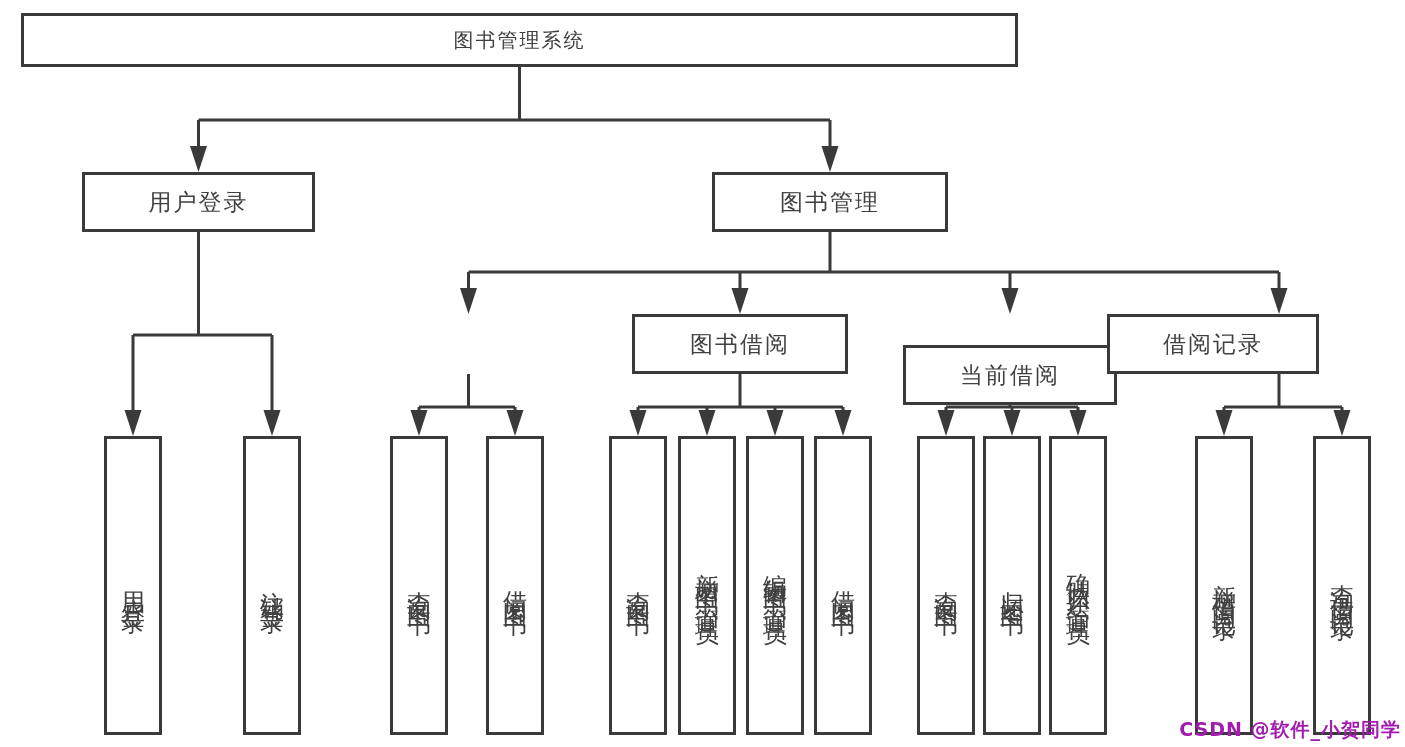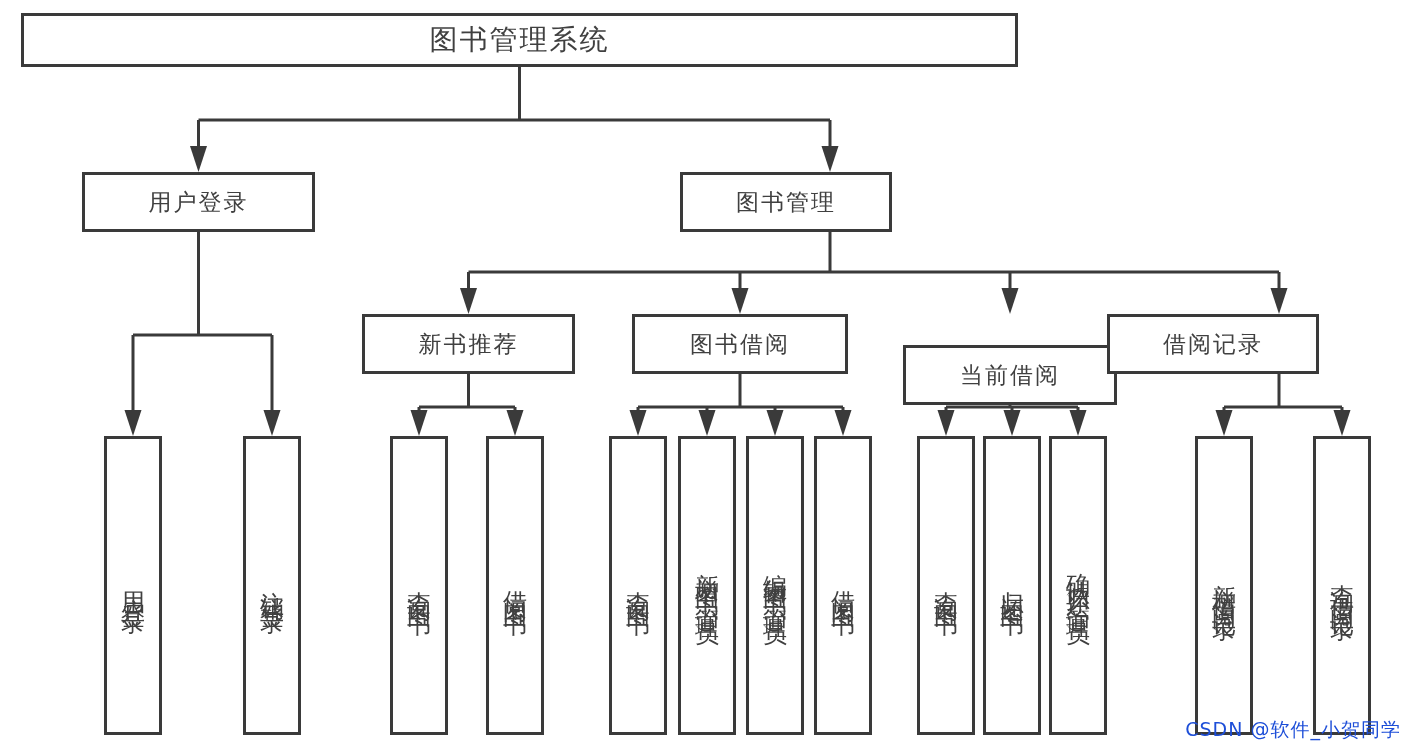--- a/index.html
+++ b/index.html
@@ -20,39 +20,40 @@
   }
   .node {
     position: absolute;
     border: 3px solid #3a3a3a;
     background: #ffffff;
     display: flex; align-items: center; justify-content: center;
     font-size: 23px; color: #404040;
     letter-spacing: 2px;
     white-space: nowrap;
   }
-  .node.root { font-size: 28px; }
+  .node.root { font-size: 20px; }
   .leaf {
     position: absolute;
     top: 436px; width: 58px; height: 299px;
     border: 3px solid #3a3a3a;
     background: #ffffff;
     display: flex; align-items: center; justify-content: center;
     writing-mode: vertical-rl;
     font-size: 24px; color: #404040;
     letter-spacing: 7px;
     line-height: 1;
   }
   .watermark {
     position: absolute;
     right: 4px; bottom: 4px;
     font-size: 19px;
-    color: #1d4ed8;
+    color: #a21caf;
     letter-spacing: 1px;
     white-space: nowrap;
+    font-weight: bold;
   }
 </style>
 </head>
 <body>
 
 <div class="canvas">
 
   <svg class="connector-svg" viewBox="0 0 1405 747" xmlns="http://www.w3.org/2000/svg">
     <g stroke="#3a3a3a" stroke-width="3" fill="none">
 
@@ -92,23 +93,22 @@
       <polygon points="1003.5,410 1020.5,410 1012,436"></polygon>
       <polygon points="1069.5,410 1086.5,410 1078,436"></polygon>
       <polygon points="1215.5,410 1232.5,410 1224,436"></polygon>
       <polygon points="1333.5,410 1350.5,410 1342,436"></polygon>
     </g>
   </svg>
 
   <div class="node root" style="left:21px; top:13px; width:997px; height:54px;">图书管理系统</div>
 
   <div class="node" style="left:82px; top:172px; width:233px; height:60px;">用户登录</div>
-  <div class="node" style="left:680px; top:172px; width:212px; height:60px;">图书管理</div>
+  <div class="node" style="left:712px; top:172px; width:236px; height:60px;">图书管理</div>
 
-  <div class="node" style="left:362px; top:314px; width:213px; height:60px;">新书推荐</div>
   <div class="node" style="left:632px; top:314px; width:216px; height:60px;">图书借阅</div>
   <div class="node" style="left:903px; top:314px; width:214px; height:60px;margin-top:31px;">当前借阅</div>
   <div class="node" style="left:1107px; top:314px; width:212px; height:60px;">借阅记录</div>
 
   <div class="leaf" style="left:104px;">用户登录</div>
   <div class="leaf" style="left:243px;">注销登录</div>
 
   <div class="leaf" style="left:390px;">查询图书</div>
   <div class="leaf" style="left:486px;">借阅图书</div>
 

